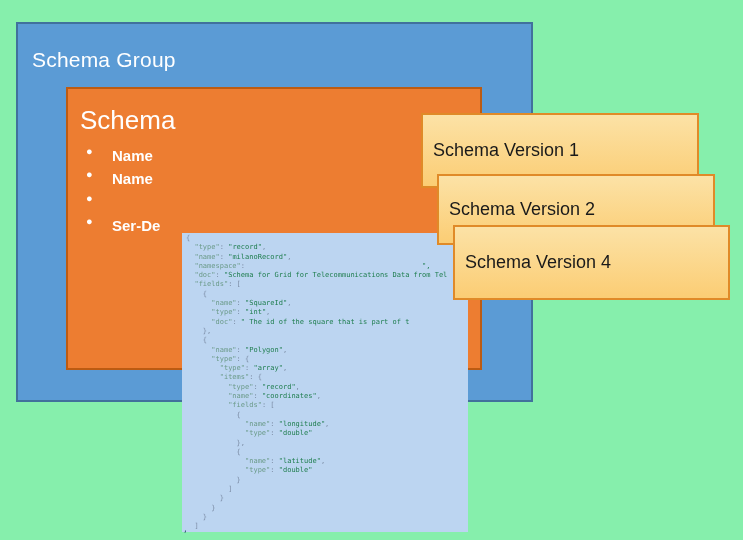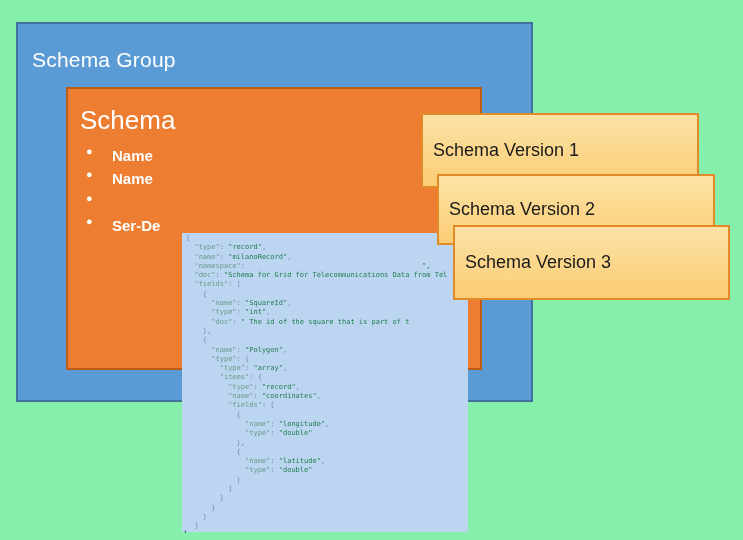--- a/index.html
+++ b/index.html
@@ -124,16 +124,16 @@
   </div>
   <div class="code-caret">,</div>
 
   <div class="version-card card-1">
     <span>Schema Version 1</span>
   </div>
   <div class="version-card card-2">
     <span>Schema Version 2</span>
   </div>
   <div class="version-card card-3">
-    <span>Schema Version 3</span>
+    <span>Schema Version 4</span>
   </div>
 
 </div>
 
 </body></html>

